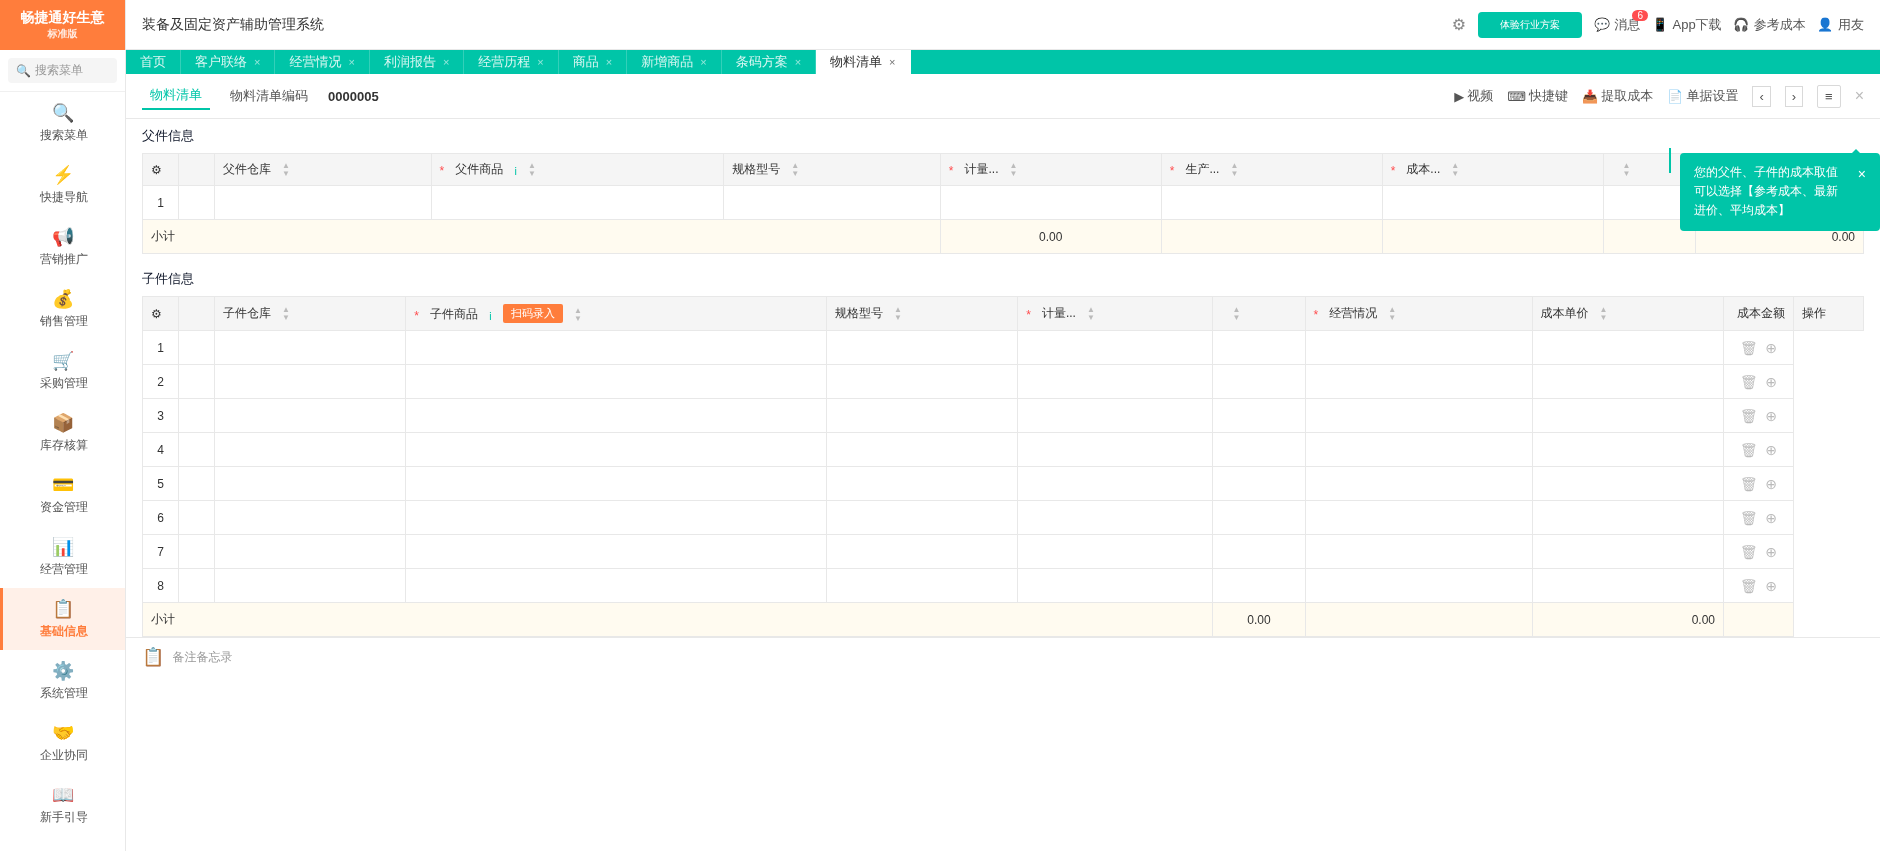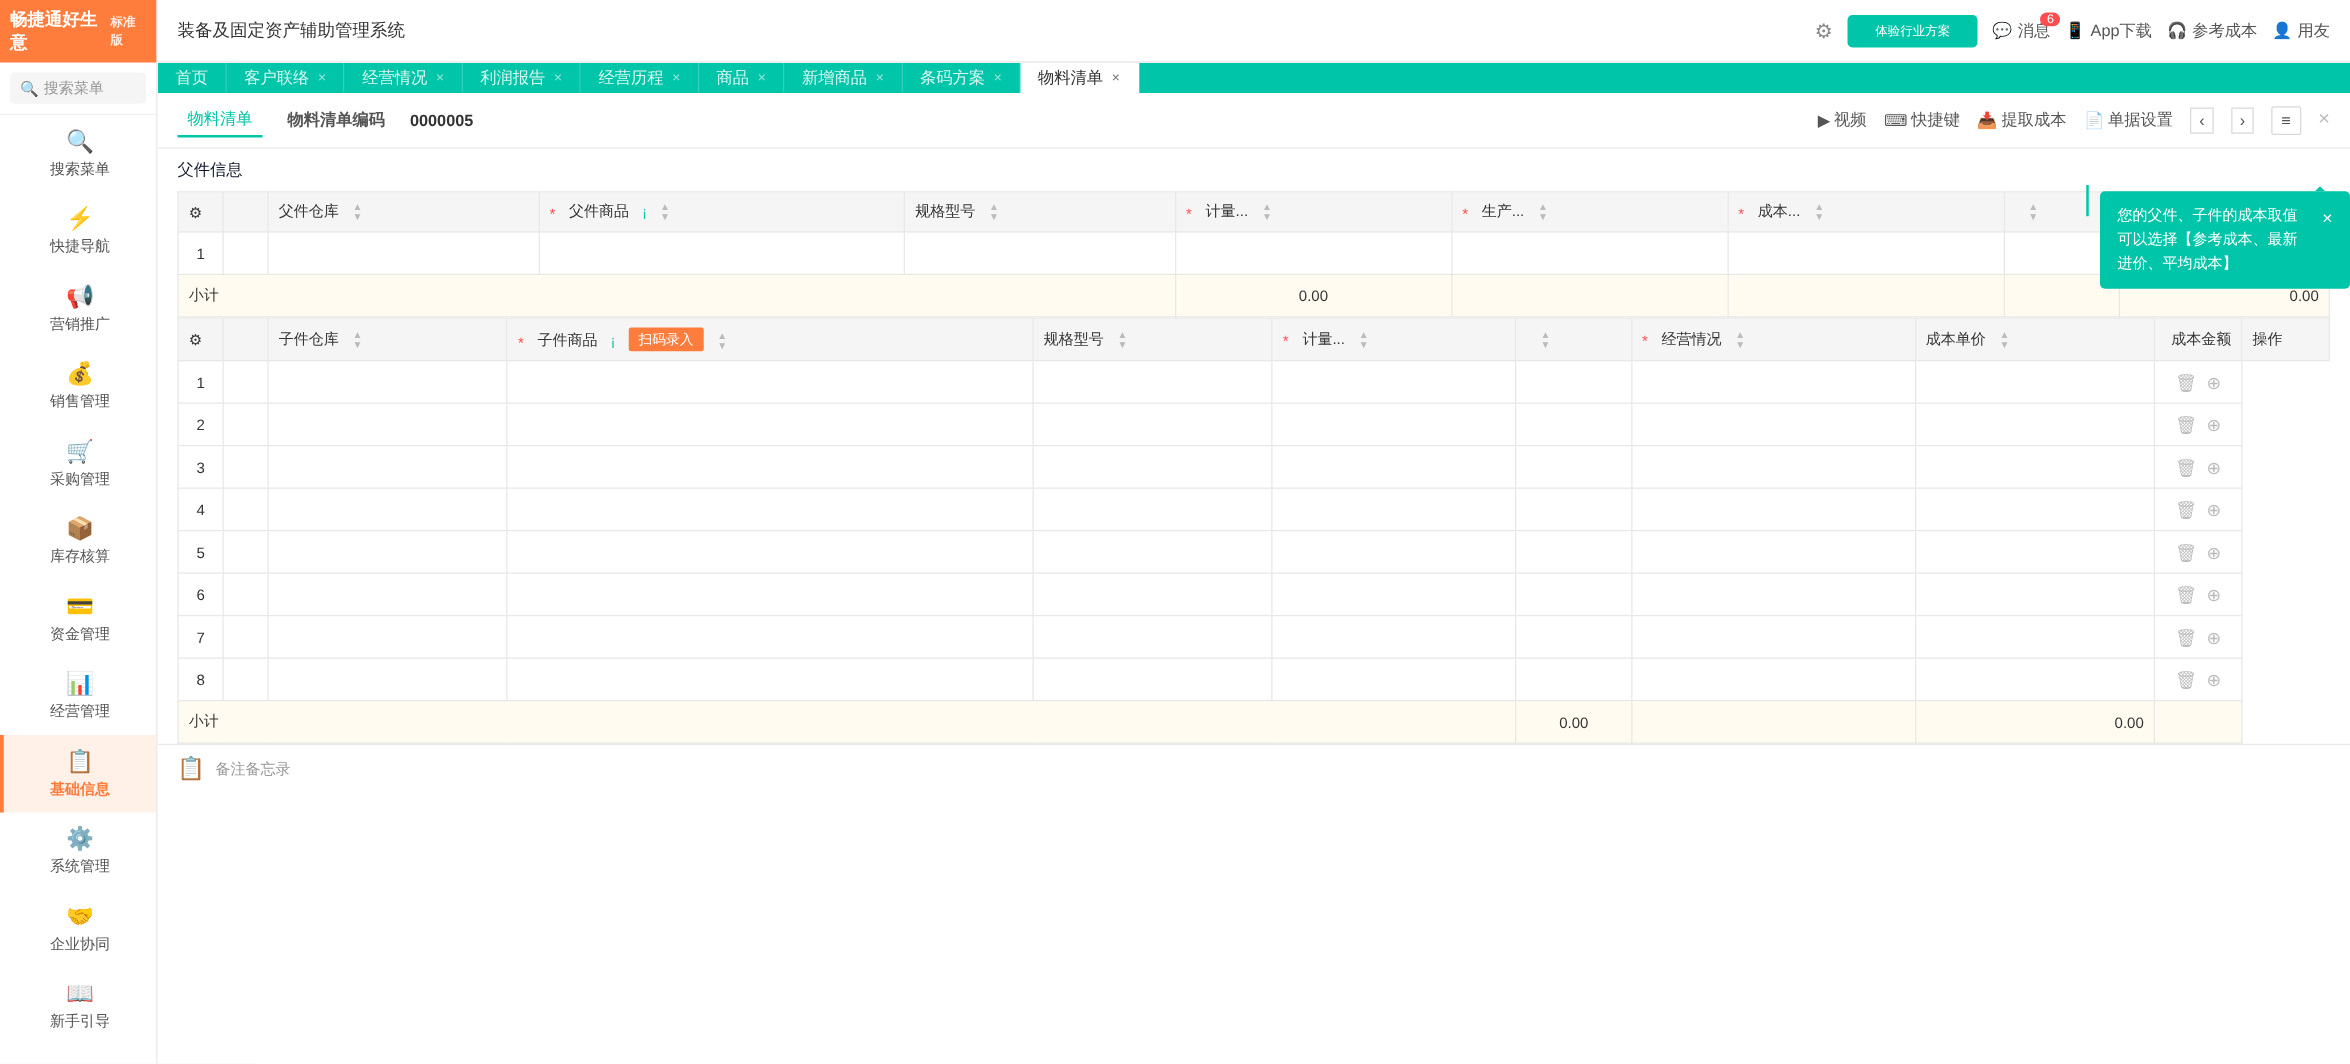--- a/index.html
+++ b/index.html
@@ -17,21 +17,21 @@
     .sidebar-logo {
       background: #ff7d3c;
       height: 50px;
       display: flex;
       align-items: center;
       justify-content: center;
       color: #fff;
       font-size: 14px;
       font-weight: bold;
       padding: 0 8px;
-      flex-direction: row;
+      flex-direction: column;
     }
     .sidebar-logo .sub { font-size: 10px; color: rgba(255,255,255,0.85); }
     .sidebar-search {
       padding: 8px;
       border-bottom: 1px solid #f0f0f0;
     }
     .sidebar-search-inner {
       display: flex;
       align-items: center;
       background: #f5f5f5;
@@ -147,21 +147,20 @@
       padding: 8px 16px;
       border-bottom: 1px solid #e8e8e8;
       gap: 12px;
       background: #fff;
     }
     .sub-tab {
       color: #555;
       font-size: 13px;
       cursor: pointer;
       padding: 4px 8px;
-      font-weight: bold;
     }
     .sub-tab.active { color: #00c5a8; border-bottom: 2px solid #00c5a8; font-weight: 500; }
     .sub-header-right {
       margin-left: auto;
       display: flex;
       align-items: center;
       gap: 14px;
       color: #555;
       font-size: 13px;
     }
@@ -525,20 +524,21 @@
       </table>
 
       <div style="position:absolute; top:-5px; right:209px; width:2px; height:25px; background:#00c5a8;"></div>
 
       <div class="tooltip-box" style="position:absolute; top:0px; right:0px;">
         <span class="tooltip-close">×</span>
         <span>您的父件、子件的成本取值可以选择【参考成本、最新进价、平均成本】</span>
       </div>
     </div>
 
+    <div class="section-title" style="margin-top:8px;">子件信息</div>
     <div style="padding: 0 16px;">
       <table class="data-table">
         <thead>
           <tr>
             <th class="col-settings">⚙</th>
             <th class="col-num"></th>
             <th>
               <div class="th-with-sort">
                 <span>子件仓库</span>
                 <div class="th-sort-arrows">

